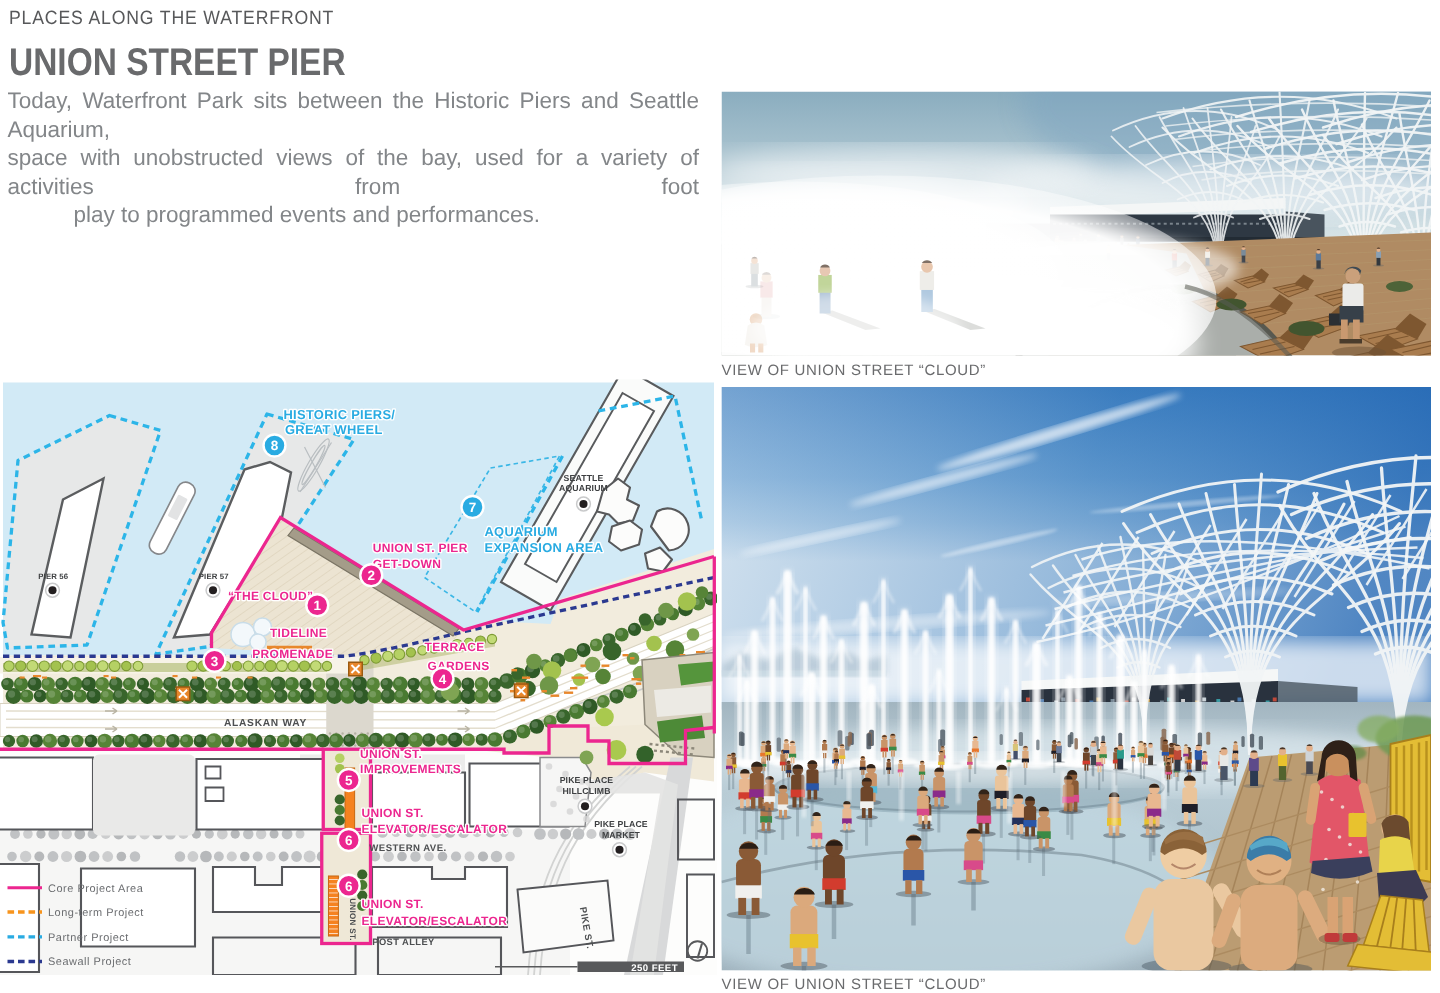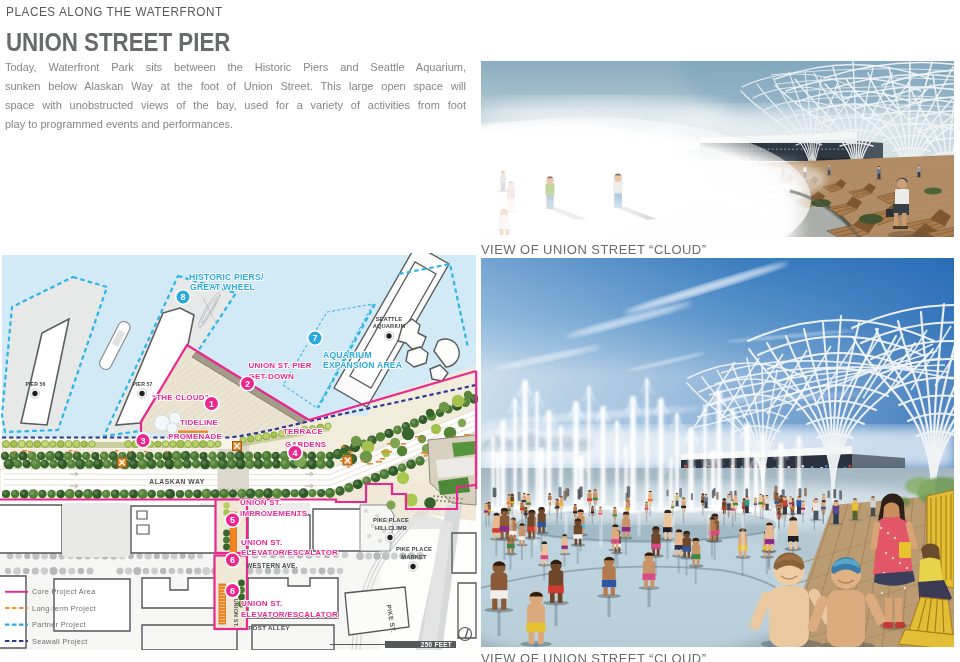--- a/index.html
+++ b/index.html
@@ -1,34 +1,33 @@
 <!DOCTYPE html>
 <html><head>
 <meta charset="utf-8">
 <style>
   html,body{margin:0;padding:0;background:#fff;width:960px;height:662px;overflow:hidden;}
   body{font-family:"Liberation Sans",sans-serif;position:relative;}
   .abs{position:absolute;}
   .eyebrow{left:6px;top:4px;font-size:12.8px;color:#57585a;letter-spacing:0.6px;transform:scaleX(0.92);transform-origin:0 0;white-space:nowrap;}
   .title{left:6px;top:30px;font-size:25.8px;font-weight:bold;color:#696a6c;line-height:25px;white-space:nowrap;transform:scaleX(0.865);transform-origin:0 0;}
-  .para{left:5px;top:58px;width:461px;font-size:11px;line-height:19px;color:#838689;}
+  .para{left:5px;top:58px;width:461px;font-size:15px;line-height:19px;color:#838689;}
   .para div{text-align:justify;text-align-last:justify;}
-  .para div.last{text-align-last:left;}
-  .cap{font-size:13px;color:#6a6b6d;letter-spacing:0.45px;white-space:nowrap;}
+  .para div.last{text-align-last:left;margin-left:44px;}
+  .cap{font-size:10px;color:#6a6b6d;letter-spacing:0.45px;white-space:nowrap;}
 </style>
 </head>
 <body>
 
 <div class="abs eyebrow">PLACES ALONG THE WATERFRONT</div>
 
 <div class="abs title">UNION STREET PIER</div>
 
 <div class="abs para">
 <div>Today, Waterfront Park sits between the Historic Piers and Seattle Aquarium,</div>
-<div>sunken below Alaskan Way at the foot of Union Street. This large open space will</div>
 <div>space with unobstructed views of the bay, used for a variety of activities from foot</div>
 <div class="last">play to programmed events and performances.</div>
 </div>
 
 <div class="abs" style="left:481px;top:61px;width:473px;height:176px;">
 <svg width="473" height="176" viewBox="0 0 473 176">
       <defs>
         <linearGradient id="tsky" x1="0" y1="0" x2="0" y2="1">
           <stop offset="0" stop-color="#8aadbf"></stop>
           <stop offset="0.28" stop-color="#aec6d1"></stop>

